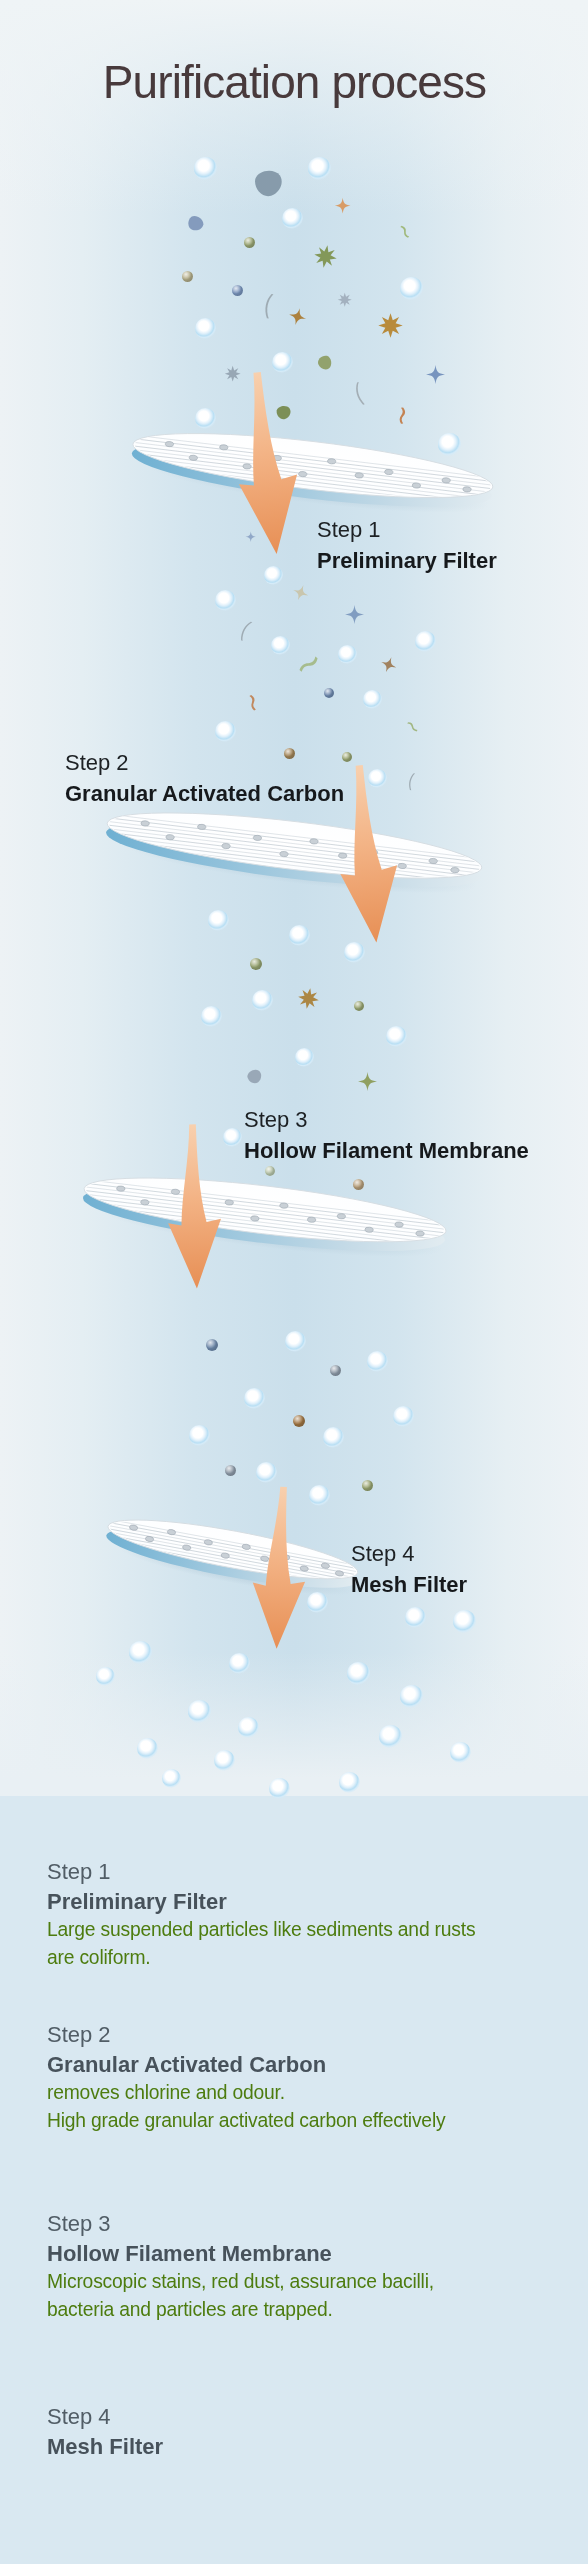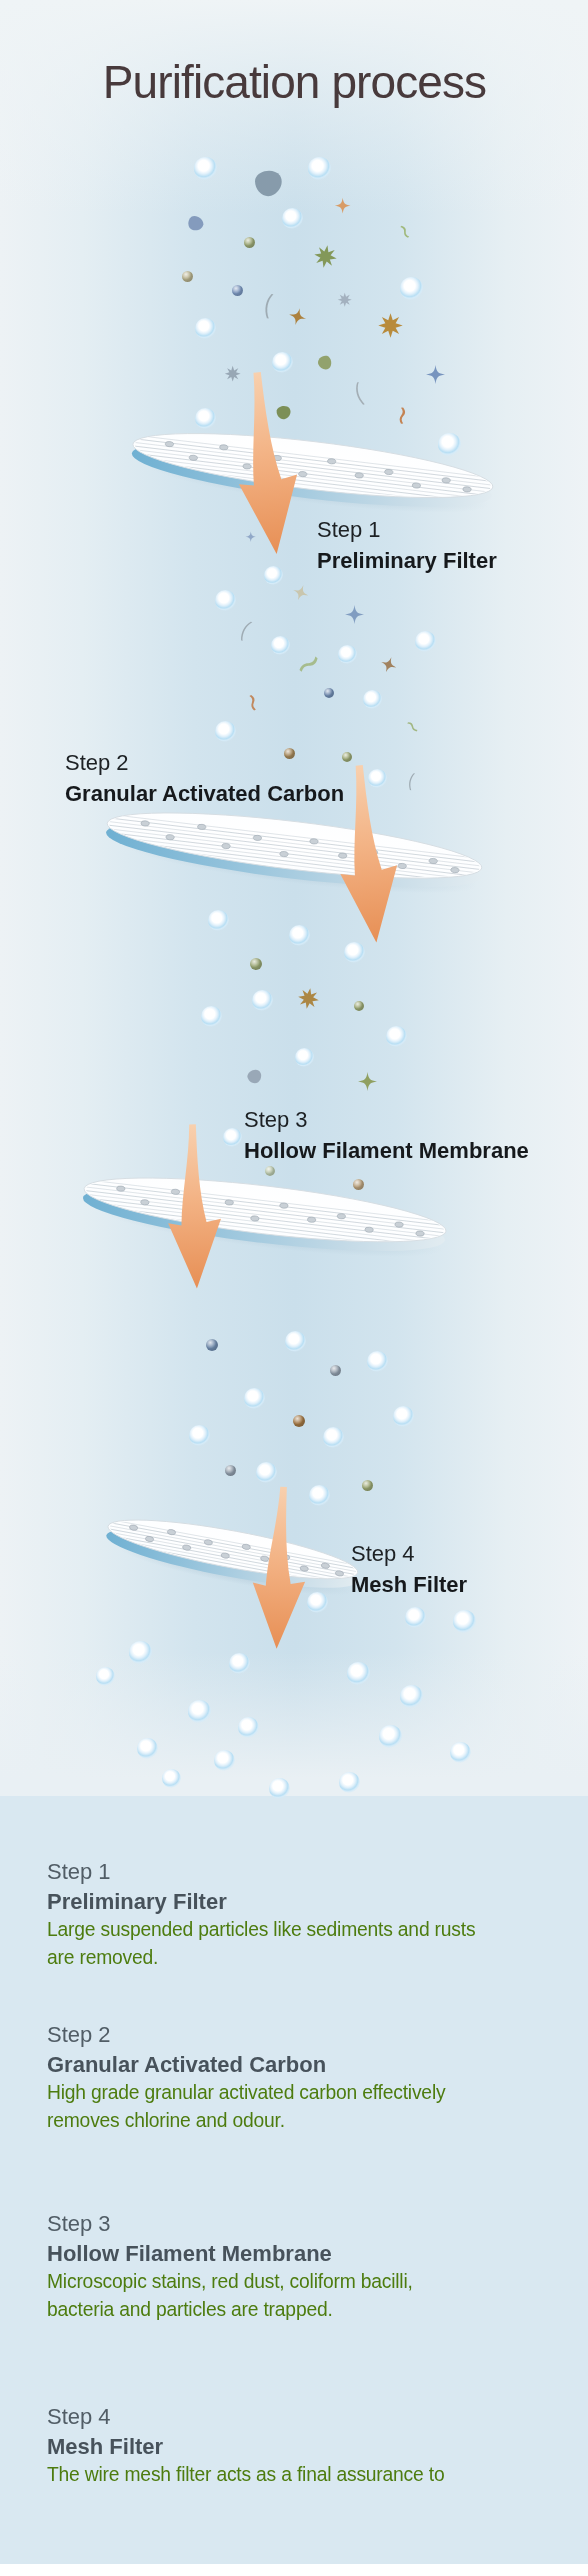--- a/index.html
+++ b/index.html
@@ -369,34 +369,33 @@
       <div class="step">Step 4</div>
       <div class="name">Mesh Filter</div>
     </div>
   </div>
 
   <div class="details">
     <div class="dblock db1">
       <div class="d-step">Step 1</div>
       <div class="d-name">Preliminary Filter</div>
       <div class="d-line">Large suspended particles like sediments and rusts</div>
-      <div class="d-line">are removed.</div>
+      <div class="d-line">are coliform.</div>
     </div>
     <div class="dblock db2">
       <div class="d-step">Step 2</div>
       <div class="d-name">Granular Activated Carbon</div>
+      <div class="d-line">removes chlorine and odour.</div>
       <div class="d-line">High grade granular activated carbon effectively</div>
-      <div class="d-line">removes chlorine and odour.</div>
     </div>
     <div class="dblock db3">
       <div class="d-step">Step 3</div>
       <div class="d-name">Hollow Filament Membrane</div>
-      <div class="d-line">Microscopic stains, red dust, coliform bacilli,</div>
+      <div class="d-line">Microscopic stains, red dust, assurance bacilli,</div>
       <div class="d-line">bacteria and particles are trapped.</div>
     </div>
     <div class="dblock db4">
       <div class="d-step">Step 4</div>
       <div class="d-name">Mesh Filter</div>
-      <div class="d-line">The wire mesh filter acts as a final assurance to</div>
     </div>
   </div>
 </div>
 
 
 </body></html>

